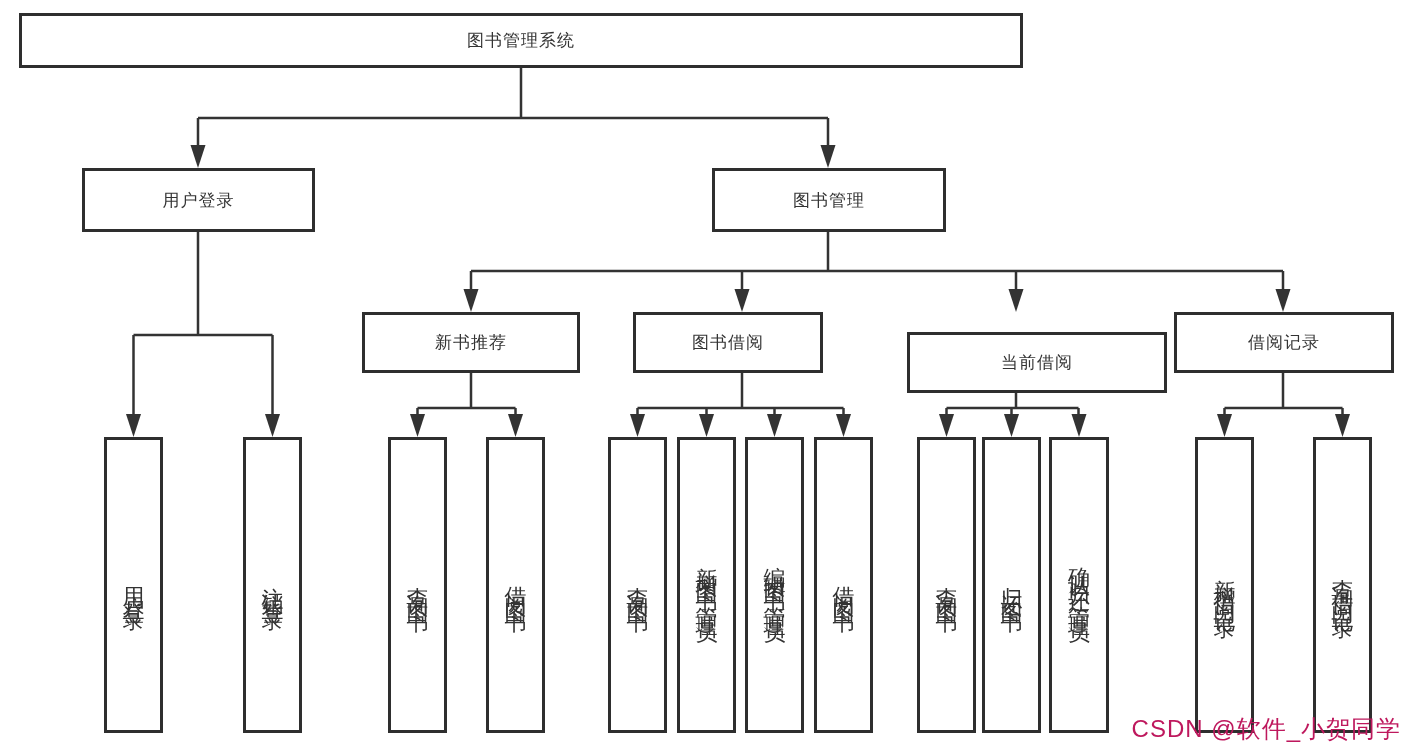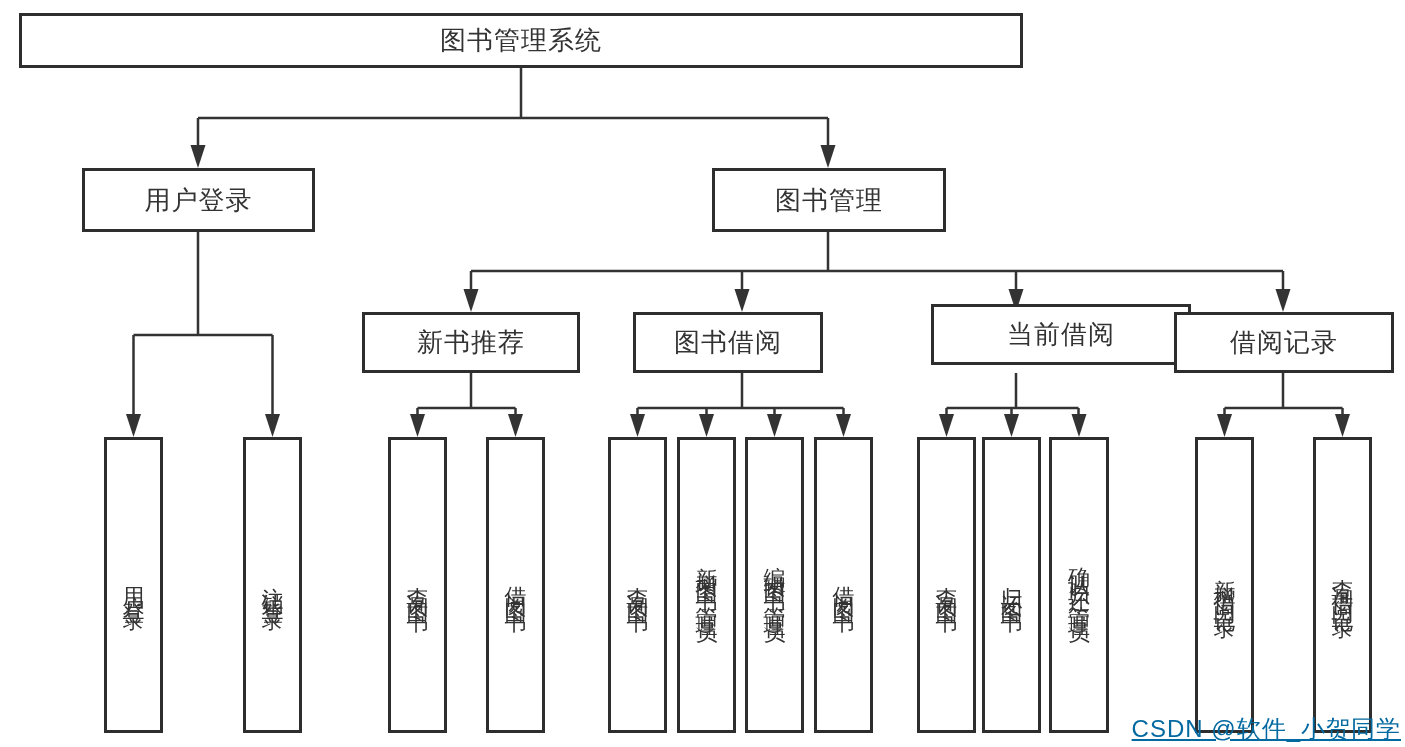--- a/index.html
+++ b/index.html
@@ -26,41 +26,40 @@
     box-sizing: border-box;
     border: 3px solid #2e2e2e;
     background: #ffffff;
     color: #333333;
     display: flex;
     align-items: center;
     justify-content: center;
     text-align: center;
   }
   .hbox {
-    font-size: 26px;
+    font-size: 17px;
     letter-spacing: 1px;
     white-space: nowrap;
   }
   .vbox {
     writing-mode: vertical-rl;
     text-orientation: mixed;
     font-size: 22px;
     letter-spacing: 8px;
     line-height: 1;
   }
   .watermark {
     position: absolute;
     right: 4px;
     bottom: 2px;
     font-size: 24px;
-    color: #0369a1;
+    color: #be185d;
     letter-spacing: 1px;
     z-index: 10;
     white-space: nowrap;
-    text-decoration: underline;
   }
 </style>
 </head>
 <body>
 
 <div class="canvas">
 
   <svg class="connectors" viewBox="0 0 1405 747" xmlns="http://www.w3.org/2000/svg">
     <g stroke="#333333" stroke-width="2.5" fill="none">
       <path d="M521 68 L521 118 M198 118 L828 118 M198 118 L198 148 M828 118 L828 148"></path>
@@ -94,21 +93,21 @@
     </g>
   </svg>
 
   <div class="box hbox" style="left:19px; top:13px; width:1004px; height:55px;">图书管理系统</div>
 
   <div class="box hbox" style="left:82px; top:168px; width:233px; height:64px;">用户登录</div>
   <div class="box hbox" style="left:712px; top:168px; width:234px; height:64px;">图书管理</div>
 
   <div class="box hbox" style="left:362px; top:312px; width:218px; height:61px;">新书推荐</div>
   <div class="box hbox" style="left:633px; top:312px; width:190px; height:61px;">图书借阅</div>
-  <div class="box hbox" style="left:907px; top:304px; width:260px; height:61px;margin-left:24px;">当前借阅</div>
+  <div class="box hbox" style="left:907px; top:332px; width:260px; height:61px;">当前借阅</div>
   <div class="box hbox" style="left:1174px; top:312px; width:220px; height:61px;">借阅记录</div>
 
   <div class="box vbox" style="left:104px; top:437px; width:59px; height:296px;">用户登录</div>
   <div class="box vbox" style="left:243px; top:437px; width:59px; height:296px;">注销登录</div>
 
   <div class="box vbox" style="left:388px; top:437px; width:59px; height:296px;">查询图书</div>
   <div class="box vbox" style="left:486px; top:437px; width:59px; height:296px;">借阅图书</div>
 
   <div class="box vbox" style="left:608px; top:437px; width:59px; height:296px;">查询图书</div>
   <div class="box vbox" style="left:677px; top:437px; width:59px; height:296px;">新增图书（管理员）</div>

